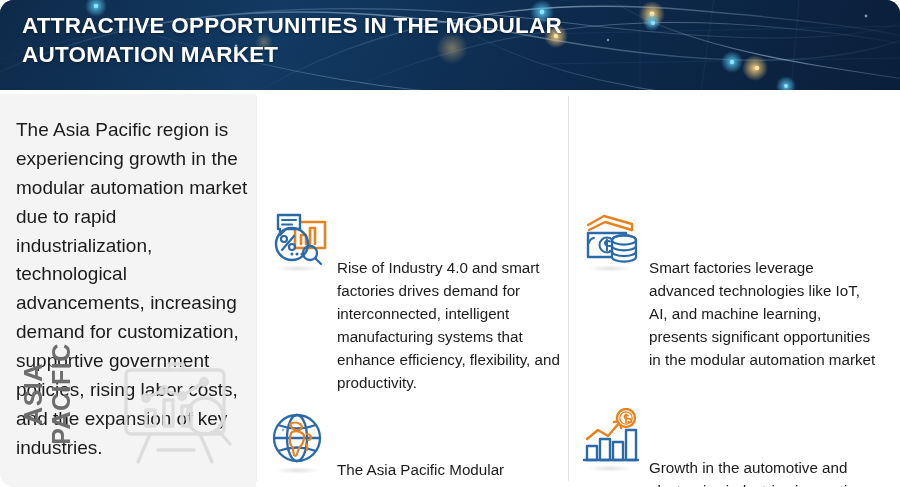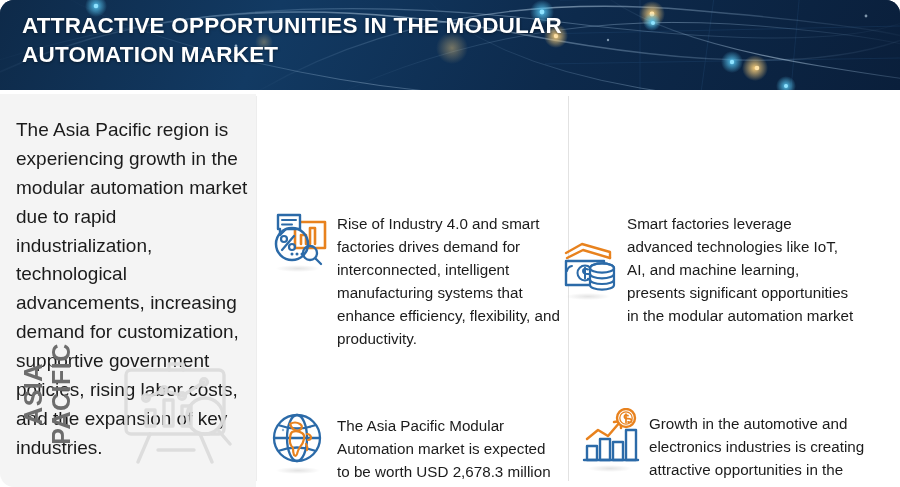--- a/index.html
+++ b/index.html
@@ -128,24 +128,25 @@
     margin-right: 9px;
     position: relative;
   }
   .cell-icon svg { display: block; }
   .cell-text {
     flex: 1 1 auto;
     font-size: 15.2px;
     line-height: 1.52;
     color: #1b1b1b;
     padding-top: 4px;
+    margin-top: 44px;
   }
 
   #cell-1 { left: 268px; top: 118px; width: 292px; }
-  #cell-2 { left: 558px; top: 118px; width: 300px; align-items: center; }
+  #cell-2 { left: 580px; top: 118px; width: 300px; }
   #cell-3 { left: 268px; top: 320px; width: 292px; }
   #cell-4 { left: 580px; top: 318px; width: 300px; }
 
   .icon-shadow {
     position: absolute;
     left: 8px; bottom: 0px;
     width: 44px; height: 7px;
     border-radius: 50%;
     background: radial-gradient(ellipse at center, rgba(0,0,0,.11) 0%, rgba(0,0,0,0) 72%);
   }

